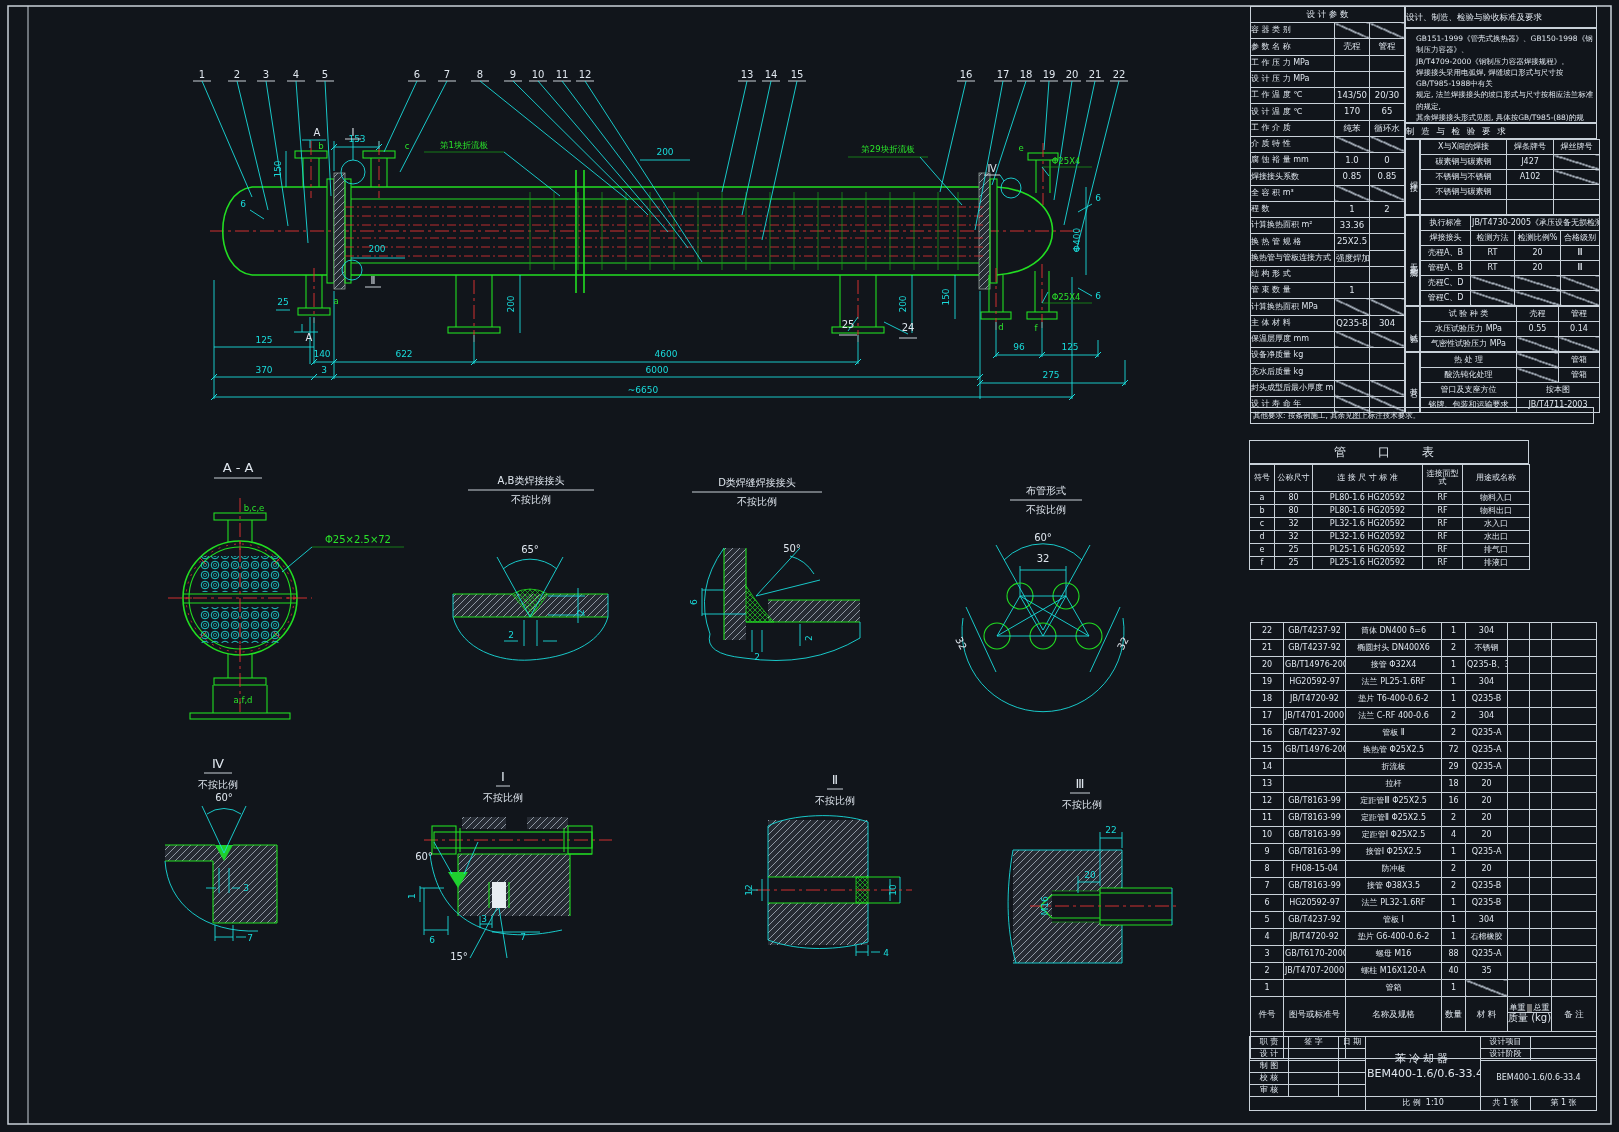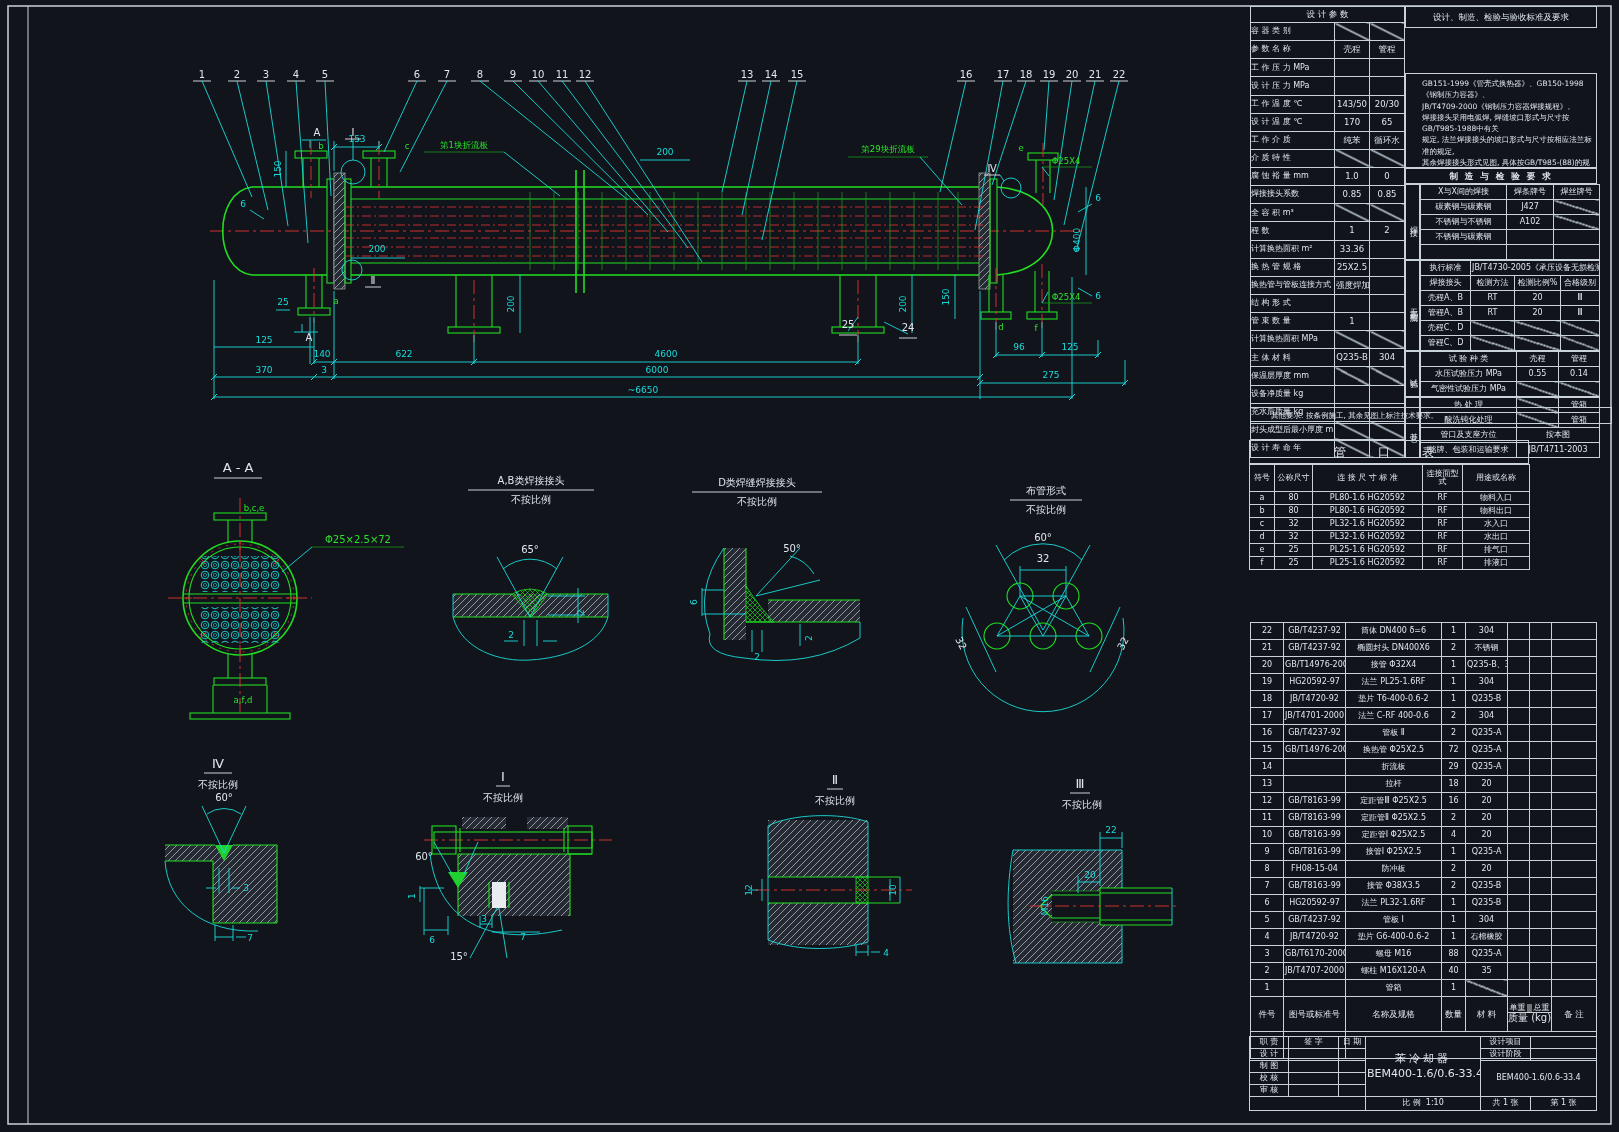--- a/index.html
+++ b/index.html
@@ -22,43 +22,43 @@
   .ht2{fill:url(#hp);stroke:none}
   .weld{fill:url(#wp);stroke:#22dd22;stroke-width:.8}
   .panel{position:absolute;color:#dfe6ee;}
   table{border-collapse:collapse;table-layout:fixed;}
   td{border:1px solid #c9d1d9;font-size:8.5px;line-height:1.05;padding:0 1px;text-align:center;color:#dfe6ee;overflow:hidden;white-space:nowrap;height:15px;}
   .dt-title{border:1.5px solid #c9d1d9;height:26px;line-height:26px;text-align:center;font-size:13px;letter-spacing:2px;}
   .dtl td.lab{text-align:left;font-size:8px;padding-left:0;}
   .diag{background:linear-gradient(to top right,transparent 47%,#aab4bf 47%,#aab4bf 53%,transparent 53%);}
   .nl{border-left:none !important;}
   .rstack{width:192px;}
-  .rrow{border:1px solid #c9d1d9;font-size:8.5px;text-align:center;overflow:hidden;}
+  .rrow{border:1px solid #c9d1d9;font-size:8.5px;overflow:hidden;}
   .rhead{height:20px;line-height:20px;}
-  .rstd{height:89px;text-align:left;font-size:7.5px;line-height:1.5;padding:4px 2px 0 16px;margin-top:45px;}
-  .rmfg{height:14px;line-height:14px;letter-spacing:2px;font-weight:bold;}
+  .rstd{height:89px;text-align:left;font-size:7.5px;line-height:1.5;padding:4px 2px 0 10px;}
+  .rmfg{height:14px;line-height:14px;letter-spacing:2px;}
   .sec{display:flex;}
   .vlab{width:13px;border:1px solid #c9d1d9;writing-mode:vertical-lr;text-orientation:upright;font-size:8px;display:flex;align-items:center;justify-content:center;letter-spacing:2px;}
   .sec td{height:14px;font-size:8px;}
   .nozzle .nt-title{border:1.5px solid #c9d1d9;height:22px;line-height:22px;text-align:center;font-size:12px;letter-spacing:10px;}
   .nozzle td{height:12px;font-size:8px;}
   .nozzle .hd td{height:26px;white-space:normal;}
   .bom td{height:16px;font-size:8px;}
   .bom .bh td{height:34px;font-size:8.5px;}
   .bom .sp td{height:26px;}
   .wcell{padding:0;}
   .wtop{display:flex;border-bottom:1px solid #c9d1d9;}
   .wtop span{flex:1;border-right:5px solid #737373;font-size:8px;}
   .wtop span:last-child{border-right:none;}
   .tb td{height:11px;font-size:8px;}
   .tb .bot td{height:13px;}
   .tcell .pn{font-size:11px;letter-spacing:3px;margin-bottom:3px;}
   .tcell .md{font-size:11px;}
   .dno{font-size:11px;}
-  .note{border:1px solid #c9d1d9;font-size:7.5px;line-height:15px;text-align:left;padding-left:20px;height:15px;}
+  .note{border:1px solid #c9d1d9;font-size:7.5px;line-height:15px;text-align:left;padding-left:2px;height:15px;}
 </style>
 </head>
 <body>
 
 <div id="sheet">
 
 <svg width="1619" height="1132" viewBox="0 0 1619 1132">
 <defs>
   <pattern id="hp" patternUnits="userSpaceOnUse" width="7" height="7">
           <rect width="7" height="7" fill="#262b33"></rect>

